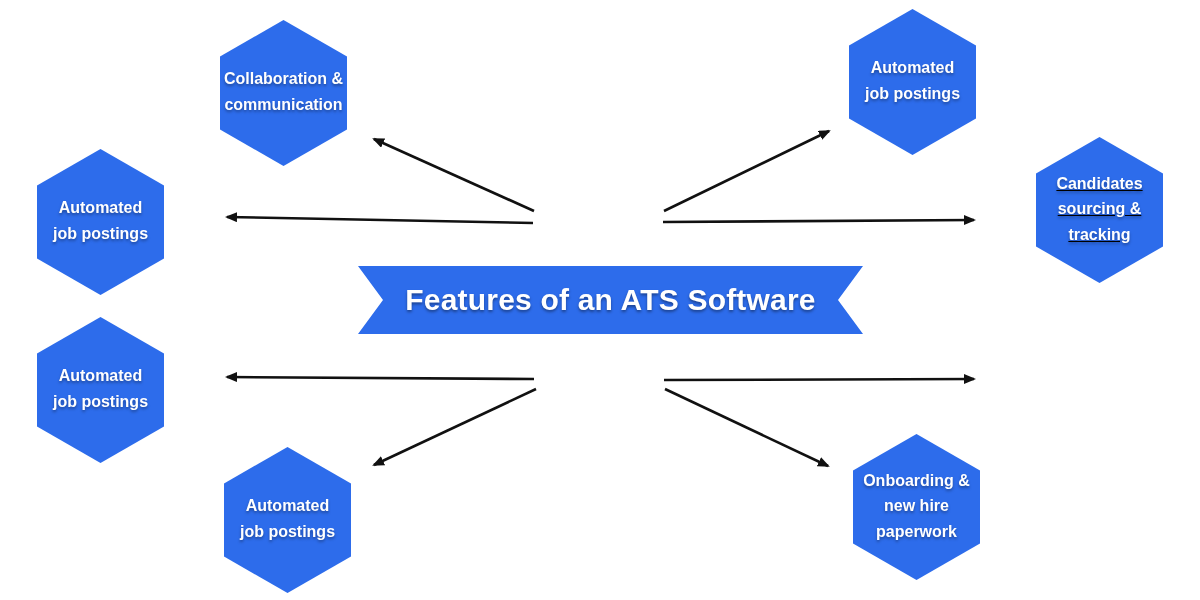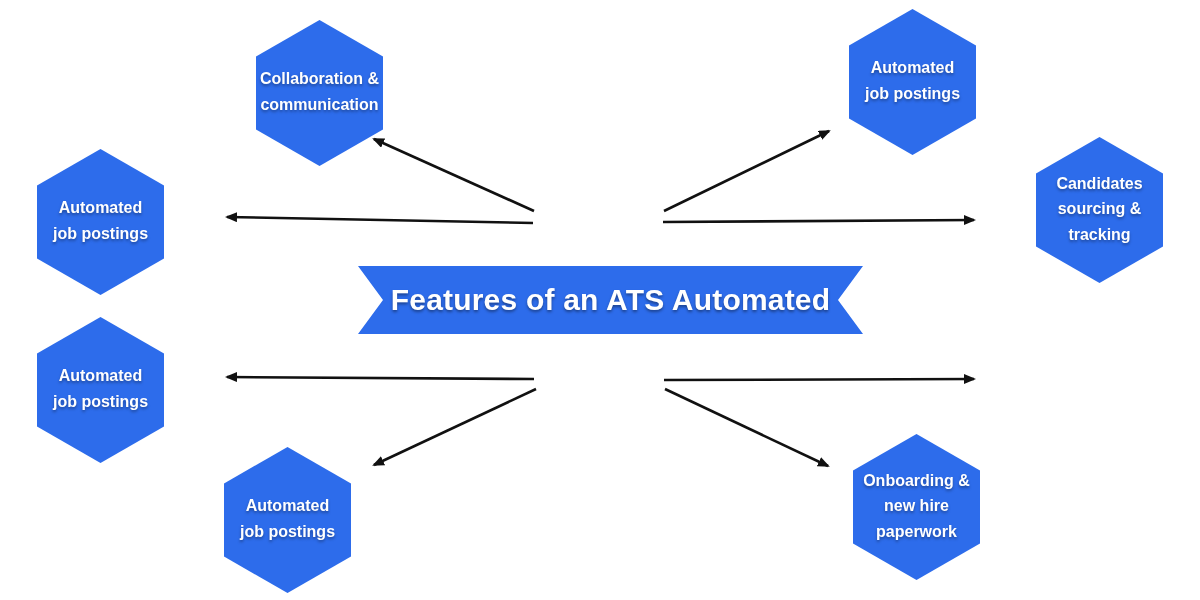--- a/index.html
+++ b/index.html
@@ -43,26 +43,26 @@
     color: var(--label, #ffffff);
     font-weight: 700;
     font-size: 16px;
     line-height: 1.6;
     text-align: center;
     white-space: pre-line;
     text-shadow: 0 2px 3px rgba(0,0,0,0.35);
     padding-bottom: 2px;
   }
   
-  .hex-1 { left: 220px; top: 20px; margin-left: 36px; }
+  .hex-1 { left: 220px; top: 20px; }
   .hex-2 { left: 37px;  top: 149px; }
   .hex-3 { left: 37px;  top: 317px; }
   .hex-4 { left: 224px; top: 447px; }
   .hex-5 { left: 849px; top: 9px; }
-  .hex-6 { left: 1036px; top: 137px; }
+  .hex-6 { left: 1036px; top: 137px; text-decoration: underline; }
   .hex-7 { left: 1036px; top: 307px; }
   .hex-8 { left: 853px; top: 434px; justify-content: center; }
 
   .banner {
     position: absolute;
     left: 358px;
     top: 266px;
     width: 505px;
     height: 68px;
     background: var(--blue, #2d6ceb);
@@ -126,16 +126,16 @@
 sourcing &amp;
 tracking</span>
   </div>
   <div class="hex hex-8">
     <span class="hex-label">Onboarding &amp;
 new hire
 paperwork</span>
   </div>
 
   <div class="banner">
-    <span class="banner-title">Features of an ATS Automated</span>
+    <span class="banner-title">Features of an ATS Software</span>
   </div>
 
 </div>
 
 </body></html>

